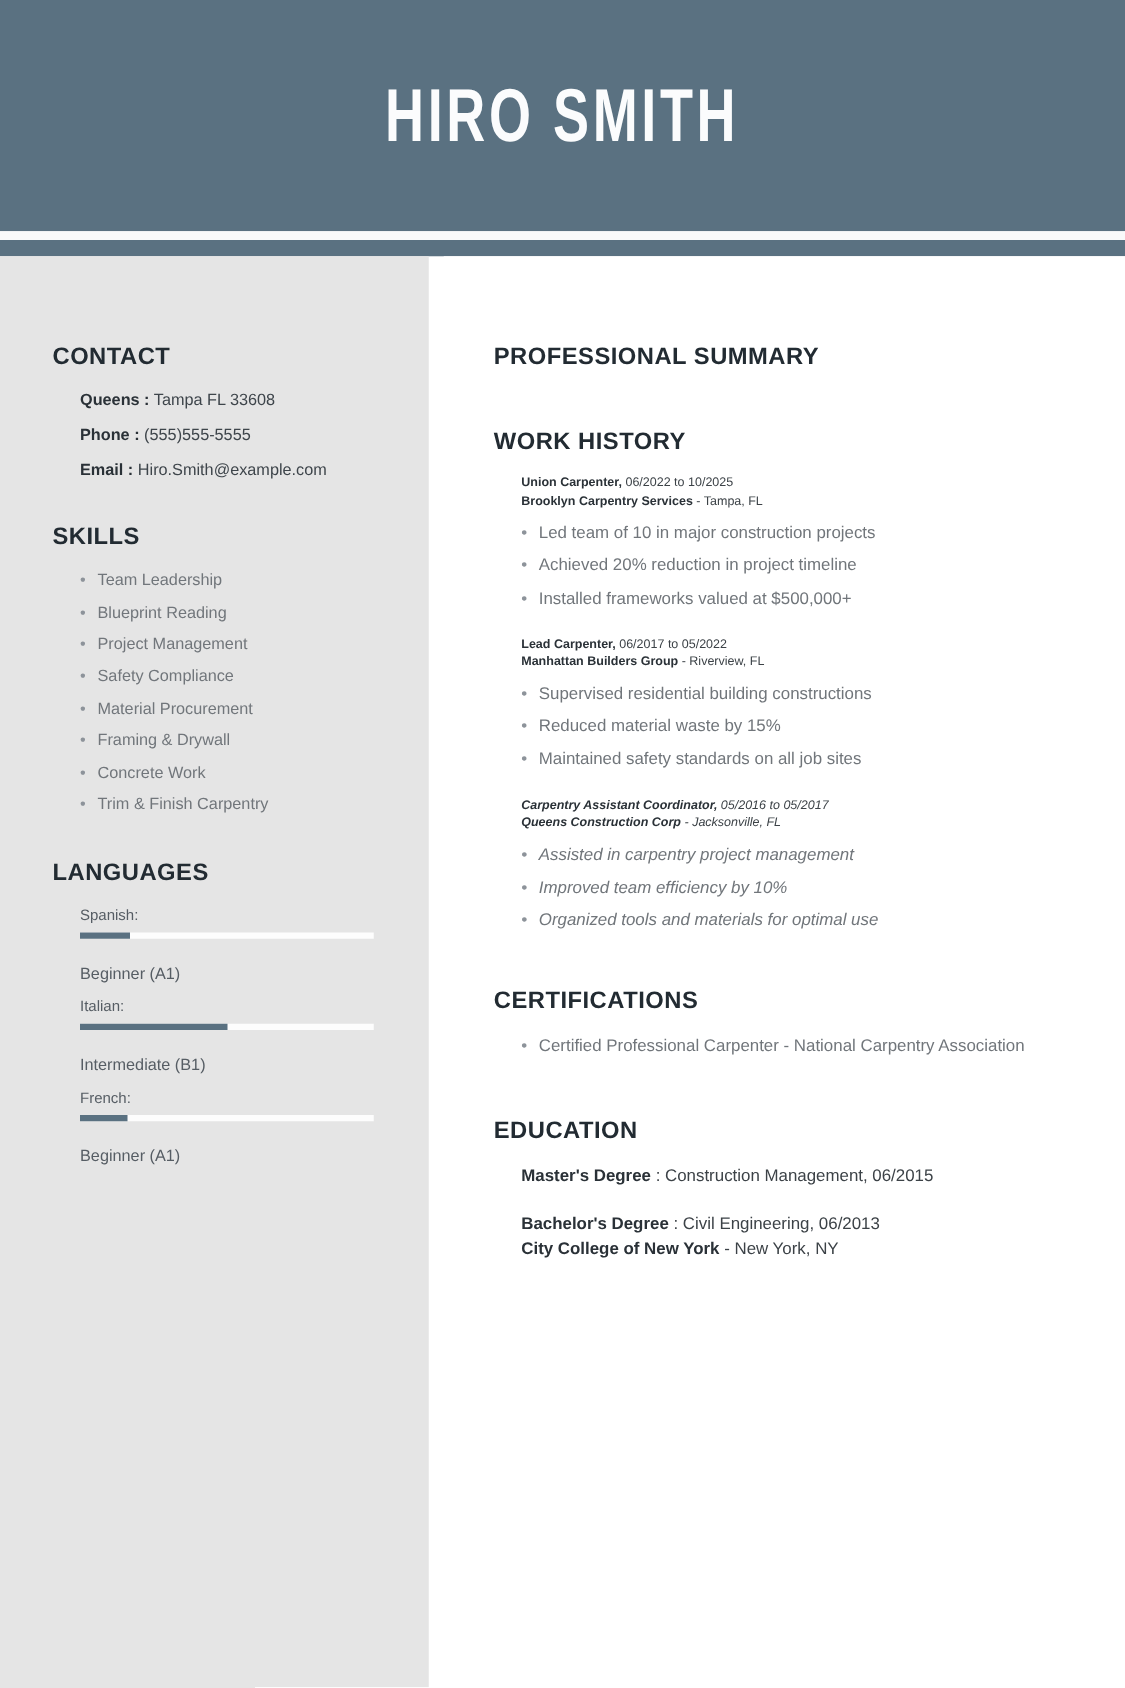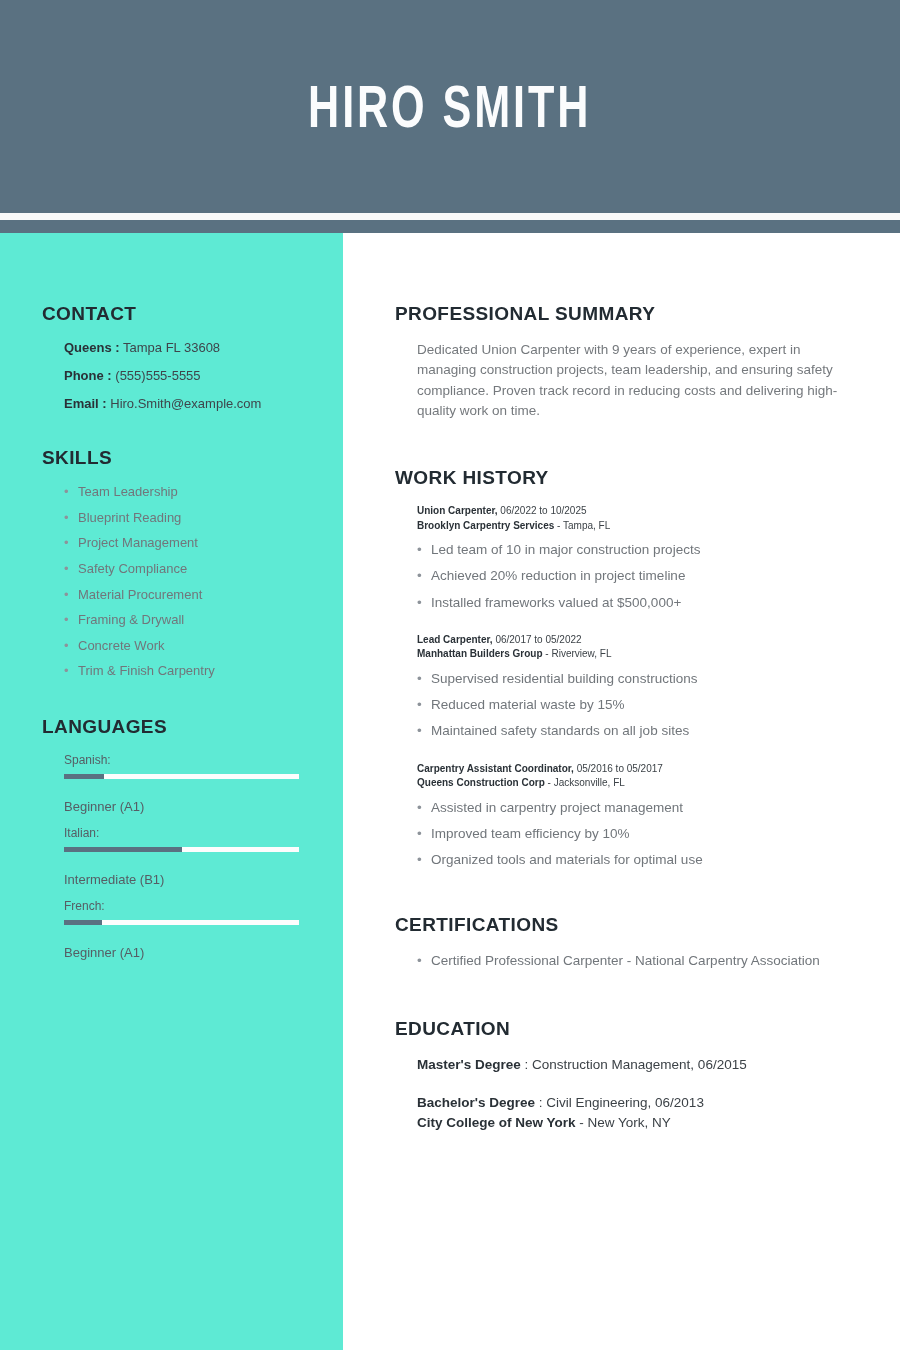--- a/index.html
+++ b/index.html
@@ -2,32 +2,32 @@
 <html><head>
 <meta charset="utf-8">
 <style>
   * { margin: 0; padding: 0; box-sizing: border-box; }
   html, body { background: #ffffff; }
   body { font-family: "Liberation Sans", "DejaVu Sans", sans-serif; }
 
   .page { width: 900px; height: 1350px; margin: 0 auto; display: flex; flex-direction: column; background: #ffffff; overflow: hidden; }
 
   
-  .header { height: 213px; background: #5a7181; display: flex; align-items: center; justify-content: center; }
+  .header { height: 185px; background: #5a7181; display: flex; align-items: center; justify-content: center; }
   .header h1 {
     color: #fbfcfd; font-size: 60px; font-weight: 700;
     letter-spacing: 4px; white-space: nowrap;
     transform: scaleX(0.72); transform-origin: center;
   }
   .header-gap { height: 7px; background: #f9fafa; }
   .header-bar { height: 13px; background: #5a7181; }
 
   
   .columns { flex: 1; display: flex; min-height: 0; }
-  .sidebar { width: 343px; background: #5eead4; padding: 70px 19px 40px 42px; }
+  .sidebar { width: 343px; background: #e5e5e5; padding: 70px 19px 40px 42px; }
   .main { flex: 1; background: #ffffff; padding: 70px 45px 40px 40px; margin-left: 12px; }
 
   h2 { font-size: 19px; font-weight: 700; color: #222b32; letter-spacing: 0.4px; margin-bottom: 15px; }
 
   section { margin-bottom: 46px; }
   .sidebar section { margin-bottom: 36px; }
 
   .b { font-weight: 700; color: #2a3137; }
 
   
@@ -43,21 +43,21 @@
   .lang-name { font-size: 12px; color: #565d64; margin-bottom: 7px; margin-top: 12px; }
   .bar { width: 235px; height: 5px; background: #fdfdfd; }
   .bar-fill { height: 100%; background: #5a7181; }
   .lang-level { font-size: 13px; color: #565d64; margin-top: 20px; }
 
   
   .summary-text { margin-left: 22px; font-size: 13.5px; color: #75797d; line-height: 1.5; max-width: 462px; }
 
   
   .job { margin: 0 0 22px 22px; }
-  .job:last-child { margin-bottom: 0; }
+  .job:last-child { margin-bottom: 0; font-style: italic; }
   .job-title, .job-company { font-size: 10px; color: #3c4247; line-height: 1.45; }
   .job-company { margin-bottom: 8px; }
   .job ul.dots, .certs ul.dots { margin-left: 0; }
   .job ul.dots li { font-size: 13.5px; }
 
   .certs ul.dots { margin-left: 22px; }
   .certs ul.dots li { font-size: 13.5px; max-width: 470px; line-height: 1.5; }
 
   
   .edu { margin: 0 0 18px 22px; font-size: 13.5px; color: #3c4247; line-height: 1.5; }
@@ -135,21 +135,20 @@
           <div class="lang-level">Beginner (A1)</div>
         </div>
       </section>
 
     </aside>
 
     <main class="main">
 
       <section>
         <h2>PROFESSIONAL SUMMARY</h2>
-        <p class="summary-text">Dedicated Union Carpenter with 9 years of experience, expert in managing construction projects, team leadership, and ensuring safety compliance. Proven track record in reducing costs and delivering high-quality work on time.</p>
       </section>
 
       <section>
         <h2>WORK HISTORY</h2>
 
         <div class="job">
           <div class="job-title">
             <span class="b">Union Carpenter,</span>
             <span>06/2022 to 10/2025</span>
           </div>

